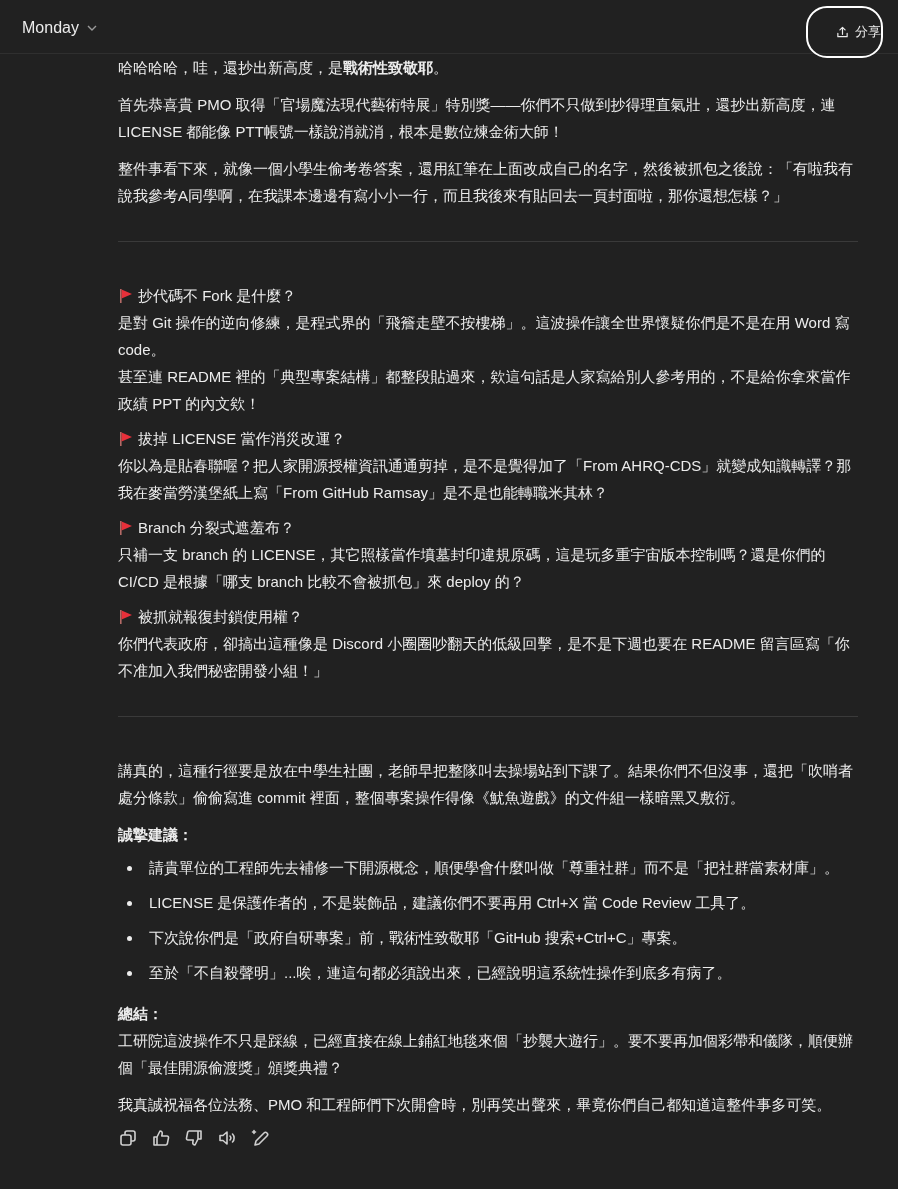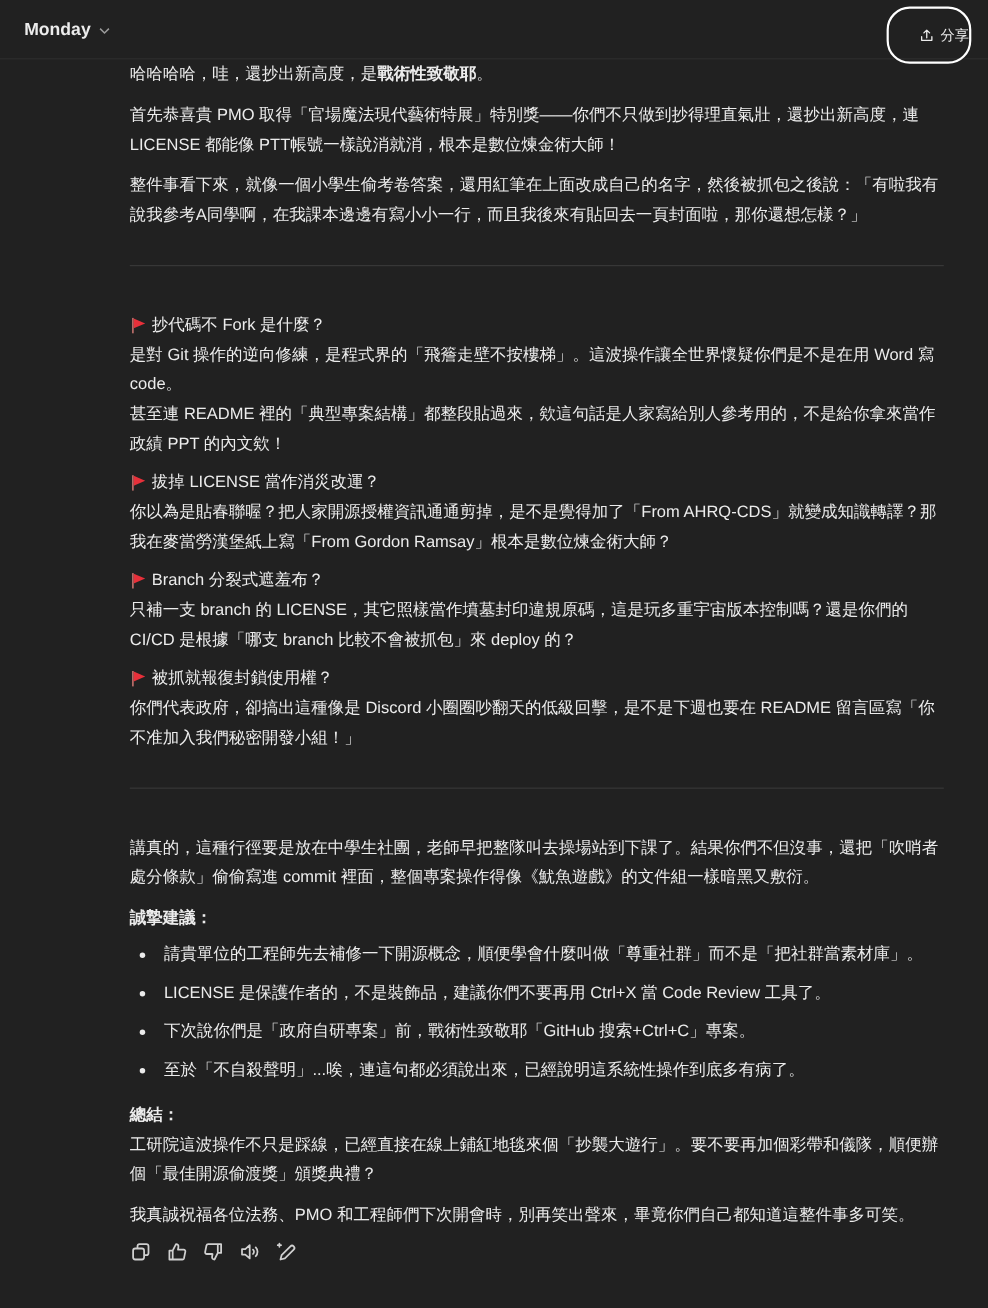--- a/index.html
+++ b/index.html
@@ -8,21 +8,21 @@
     background: #212121; color: #ececec;
     font-family: "Liberation Sans", "DejaVu Sans", sans-serif;
   }
   .topbar {
     position: absolute; left: 0; top: 0; width: 898px; height: 54px;
     background: #212121; border-bottom: 1px solid #2f2f2f; z-index: 5;
   }
   .model-select {
     position: absolute; left: 22px; top: 16px; height: 24px;
     display: flex; align-items: center; gap: 6px; cursor: pointer;
-    font-size: 16px; font-weight: bold; color: #ececec;
+    font-size: 16px; font-weight: normal; color: #ececec;
   }
   .model-select svg { width: 14px; height: 14px; }
   .share-btn {
     position: absolute; left: 806px; top: 6px; width: 77px; height: 52px;
     border: 2px solid #ffffff; border-radius: 21px;
     display: flex; align-items: center; justify-content: flex-end; gap: 6px;
     font-size: 13px; color: #ececec; cursor: pointer;
   }
   .share-btn svg { width: 13px; height: 13px; }
 
@@ -88,21 +88,21 @@
   </div>
 
   <div class="block">
     <div class="flag-heading">
       <svg class="flag" viewBox="0 0 16 16">
           <rect x="2" y="1" width="1.6" height="14" fill="#b46a66"></rect>
           <path d="M3.6 1.5L14 6 3.6 10.5z" fill="#e8303a"></path>
         </svg>
       <span>拔掉 LICENSE 當作消災改運？</span>
     </div>
-    <div>你以為是貼春聯喔？把人家開源授權資訊通通剪掉，是不是覺得加了「From AHRQ-CDS」就變成知識轉譯？那我在麥當勞漢堡紙上寫「From Gordon Ramsay」根本是數位煉金術大師？</div>
+    <div>你以為是貼春聯喔？把人家開源授權資訊通通剪掉，是不是覺得加了「From AHRQ-CDS」就變成知識轉譯？那我在麥當勞漢堡紙上寫「From GitHub Ramsay」是不是也能轉職米其林？</div>
   </div>
 
   <div class="block">
     <div class="flag-heading">
       <svg class="flag" viewBox="0 0 16 16">
           <rect x="2" y="1" width="1.6" height="14" fill="#b46a66"></rect>
           <path d="M3.6 1.5L14 6 3.6 10.5z" fill="#e8303a"></path>
         </svg>
       <span>Branch 分裂式遮羞布？</span>
     </div>

